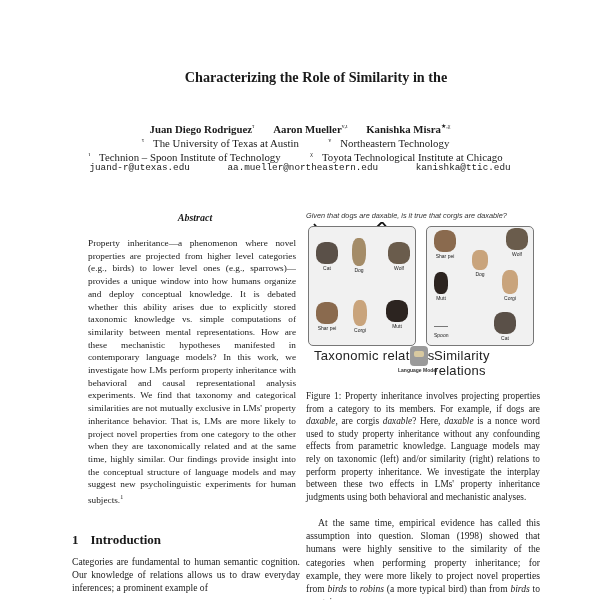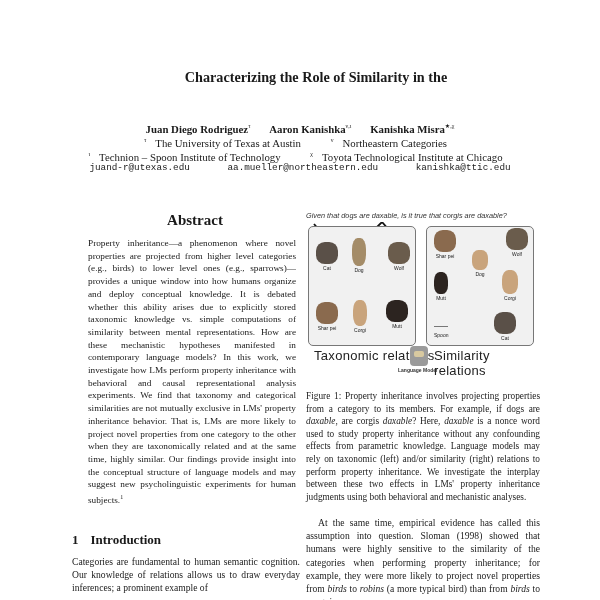--- a/index.html
+++ b/index.html
@@ -23,21 +23,21 @@
   }
   .affil span { margin: 0 9px; }
   .affil sup { font-size: 6px; }
   .emails {
     position: absolute; left: 0; width: 600px; top: 162px; text-align: center;
     font-family: "Liberation Mono", "DejaVu Sans Mono", monospace; font-size: 9.3px; line-height: 12px;
   }
   .emails span { margin: 0 16px; }
   .abs-head {
     position: absolute; left: 90px; width: 210px; top: 212px; text-align: center;
-    font-weight: bold; font-size: 15px;
+    font-weight: bold; font-size: 10px; font-style: italic;
   }
   .abs-body {
     position: absolute; left: 88px; width: 208px; top: 237px;
     font-size: 9.25px; line-height: 12.7px; text-align: justify; hyphens: auto;
   }
   .abs-body sup { font-size: 6px; }
   .sec-head {
     position: absolute; left: 72px; top: 532px; font-weight: bold; font-size: 13px;
   }
   .sec-head .num { margin-right: 12px; }
@@ -80,27 +80,27 @@
 </style>
 </head>
 <body>
 
 <div class="title">
   <div>Characterizing the Role of Similarity in the</div>
 </div>
 
 <div class="authors">
   <span class="a"><span>Juan Diego Rodriguez</span><sup>τ</sup></span>
-  <span class="a"><span>Aaron Kanishka</span><sup>ν,ι</sup></span>
+  <span class="a"><span>Aaron Mueller</span><sup>ν,ι</sup></span>
   <span class="a"><span>Kanishka Misra</span><sup>★,χ</sup></span>
 </div>
 
 <div class="affil" style="top:134px">
   <span><sup>τ</sup><span>The University of Texas at Austin</span></span>
-  <span><sup>ν</sup><span>Northeastern Categories</span></span>
+  <span><sup>ν</sup><span>Northeastern Technology</span></span>
 </div>
 <div class="affil" style="top:148px">
   <span><sup>ι</sup><span>Technion – Spoon Institute of Technology</span></span>
   <span><sup>χ</sup><span>Toyota Technological Institute at Chicago</span></span>
 </div>
 
 <div class="emails">
   <span>juand-r@utexas.edu</span>
   <span>aa.mueller@northeastern.edu</span>
   <span>kanishka@ttic.edu</span>

